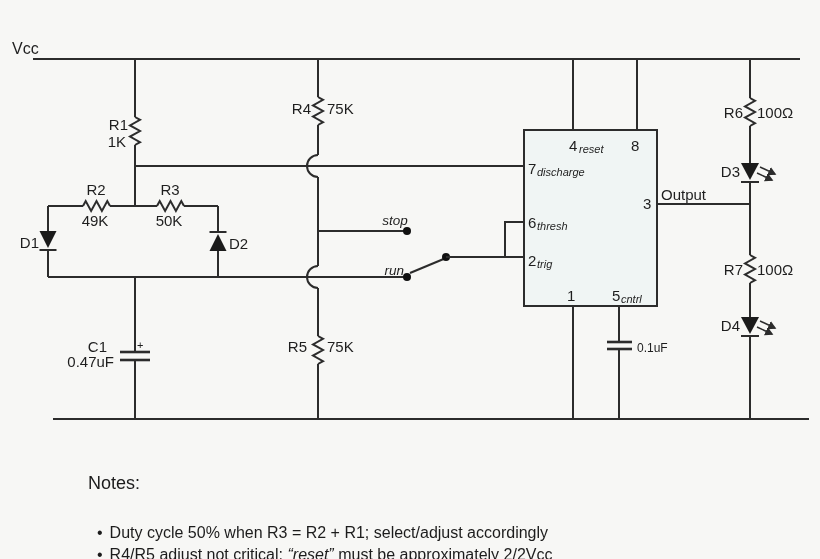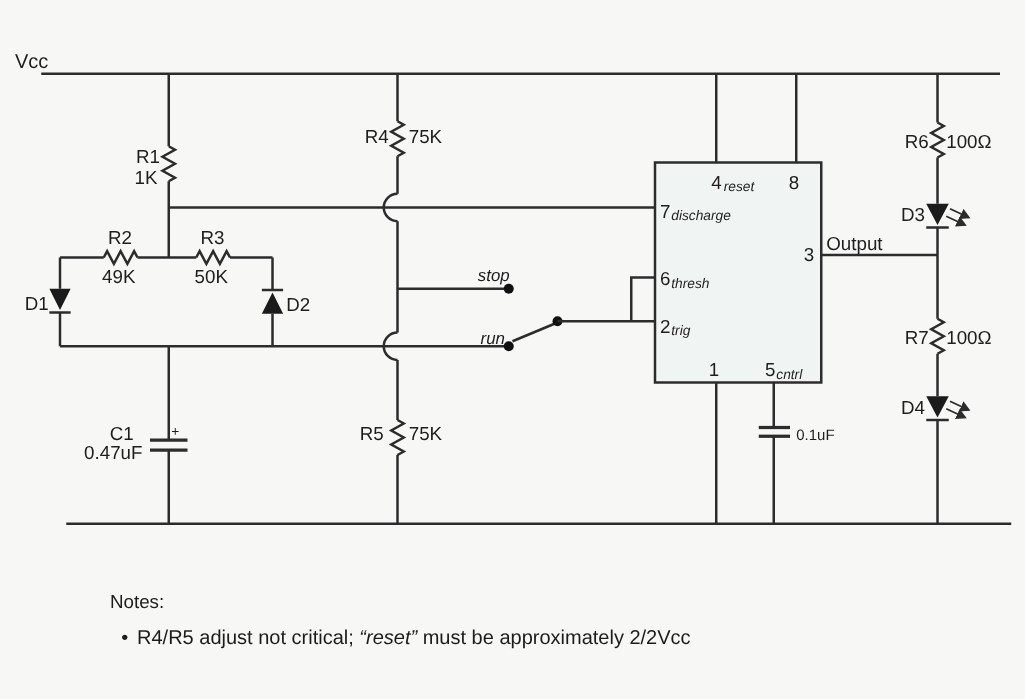--- a/index.html
+++ b/index.html
@@ -5,21 +5,21 @@
   html,body{margin:0;padding:0;}
   body{background:#f7f7f5;font-family:"Liberation Sans", sans-serif;}
   .stage{position:relative;width:820px;height:559px;background:#f7f7f5;overflow:hidden;border-radius:21px;}
   svg text{fill:#1e1e1e;font-family:"Liberation Sans", sans-serif;font-size:15px;}
   svg text.sub{font-size:11px;font-style:italic;}
   svg text.sw{font-size:13.5px;font-style:italic;}
   svg text.small{font-size:12px;}
   svg text.plus{font-size:11px;}
   svg text.vcc{font-size:16px;}
   .notes{position:absolute;left:88px;top:473px;width:560px;color:#1c1c1c;}
-  .notes-heading{font-size:15px;margin:0 0 10px 0;}
+  .notes-heading{font-size:18px;margin:0 0 28px 0;}
   .notes ul{list-style:none;margin:0;padding:0 0 0 9px;}
   .notes li{font-size:16px;line-height:22px;white-space:nowrap;}
   .notes li::before{content:"\2022";margin-right:7px;}
   .notes em{font-style:italic;}
 </style>
 </head>
 <body>
 
 <div class="stage">
   <svg width="820" height="559" viewBox="0 0 820 559">
@@ -207,16 +207,17 @@
     <text class="sub" x="537" y="268">trig</text>
     <text x="567" y="301">1</text>
     <text x="612" y="301">5</text>
     <text class="sub" x="621" y="303">cntrl</text>
   </svg>
 
   
   <div class="notes">
     <p class="notes-heading">Notes:</p>
     <ul>
+      <li><span>Duty cycle 50% when R3 = R2 + R1; select/adjust accordingly</span></li>
       <li><span>R4/R5 adjust not critical; </span><em>“reset”</em><span> must be approximately 2/2Vcc</span></li>
     </ul>
   </div>
 </div>
 
 </body></html>

